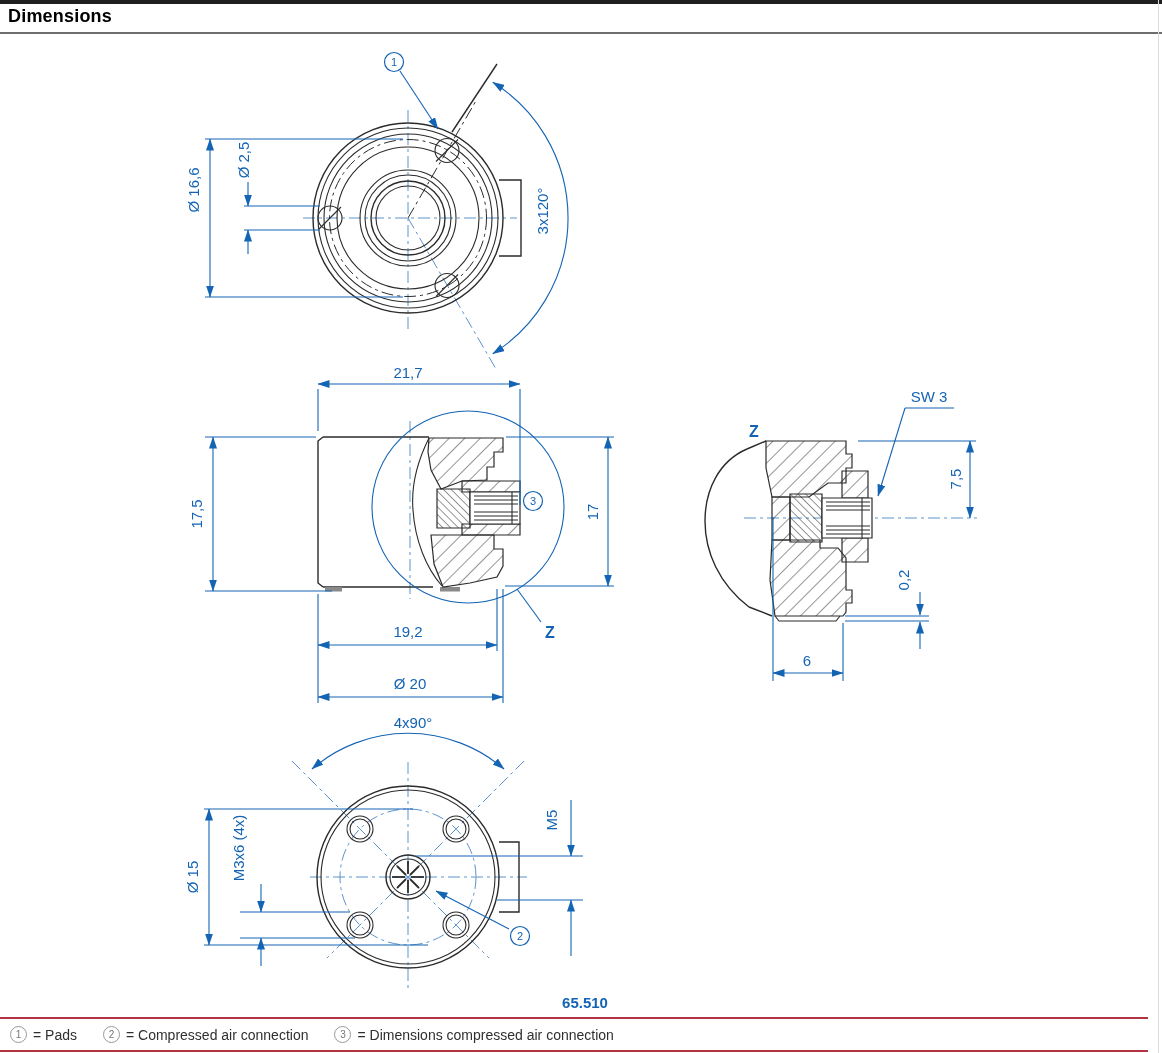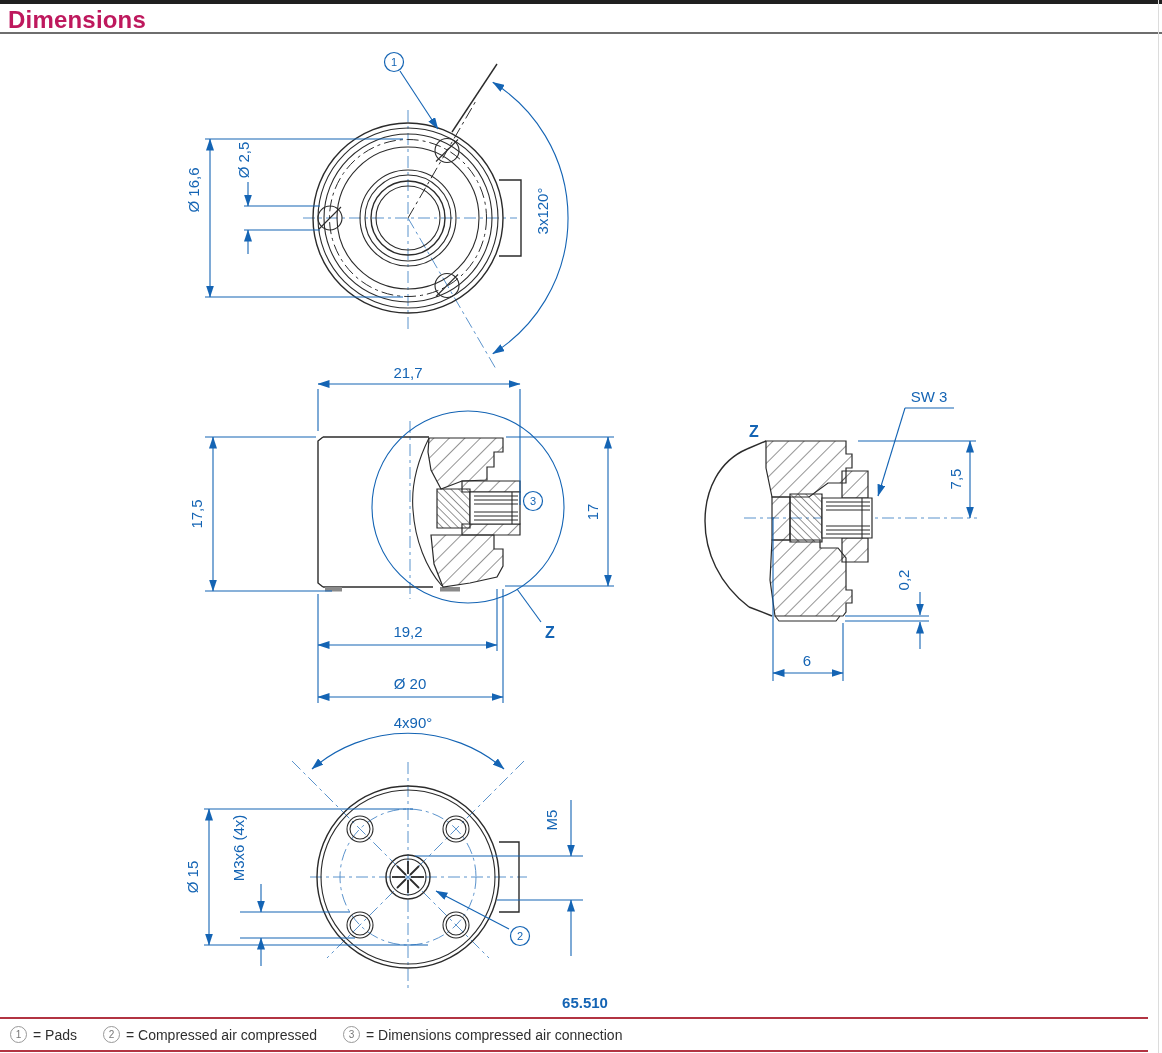--- a/index.html
+++ b/index.html
@@ -1,19 +1,19 @@
 <!DOCTYPE html>
 <html><head>
 <meta charset="utf-8">
 <style>
   html,body{margin:0;padding:0;background:#fff;}
   body{font-family:"Liberation Sans",sans-serif;}
   .page{position:relative;width:1162px;height:1053px;background:#fff;overflow:hidden;}
   .topbar{position:absolute;left:0;top:0;width:1162px;height:4px;background:#1f1f1f;}
-  .page-title{position:absolute;left:8px;top:6px;margin:0;font-size:24px;font-weight:bold;color:#be185d;letter-spacing:.2px;}
+  .page-title{position:absolute;left:8px;top:6px;margin:0;font-size:18px;font-weight:bold;color:#000000;letter-spacing:.2px;}
   .title-rule{position:absolute;left:0;top:32px;width:1162px;height:2px;background:#6e6e6e;}
   .edge{position:absolute;right:3px;top:0;width:1px;height:100%;background:#dcdcdc;}
   .drawing{position:absolute;left:0;top:0;}
   svg text{font-family:"Liberation Sans",sans-serif;}
   .k14{stroke:#2b2b2b;stroke-width:1.4;fill:none;}
   .k11{stroke:#2b2b2b;stroke-width:1.1;fill:none;}
   .kdd{stroke:#2b2b2b;stroke-width:1;fill:none;stroke-dasharray:12 4 3 4;}
   .b{stroke:#1464b4;stroke-width:1.1;fill:none;}
   .bdd{stroke:#5b93cc;stroke-width:1;fill:none;stroke-dasharray:12 4 3 4;}
   .h{fill:url(#hA);stroke:#2b2b2b;stroke-width:1.2;}
@@ -308,21 +308,21 @@
     <text class="code" x="585" y="1008">65.510</text>
   </svg>
 
   <div class="legend">
     <span class="li">
       <span class="lnum">1</span>
       <span>= Pads</span>
     </span>
     <span class="li">
       <span class="lnum">2</span>
-      <span>= Compressed air compressed</span>
+      <span>= Compressed air connection</span>
     </span>
     <span class="li">
       <span class="lnum">3</span>
       <span>= Dimensions compressed air connection</span>
     </span>
   </div>
 
 </div>
 
 </body></html>

